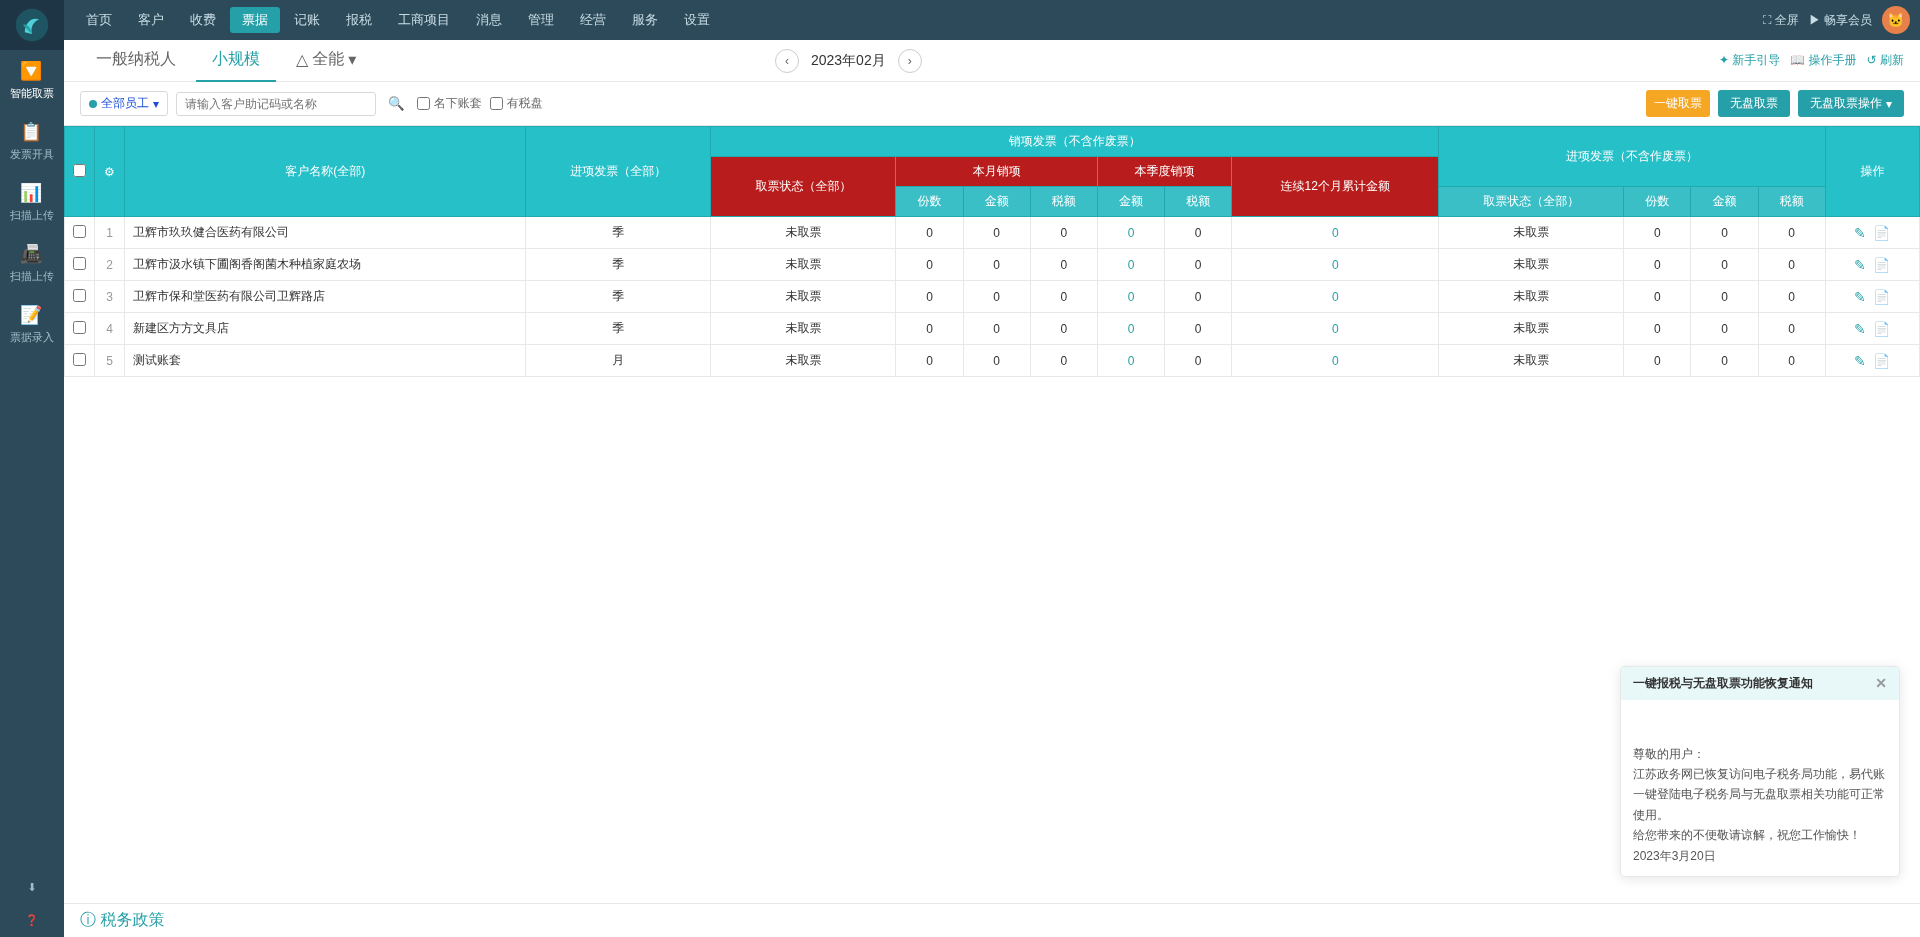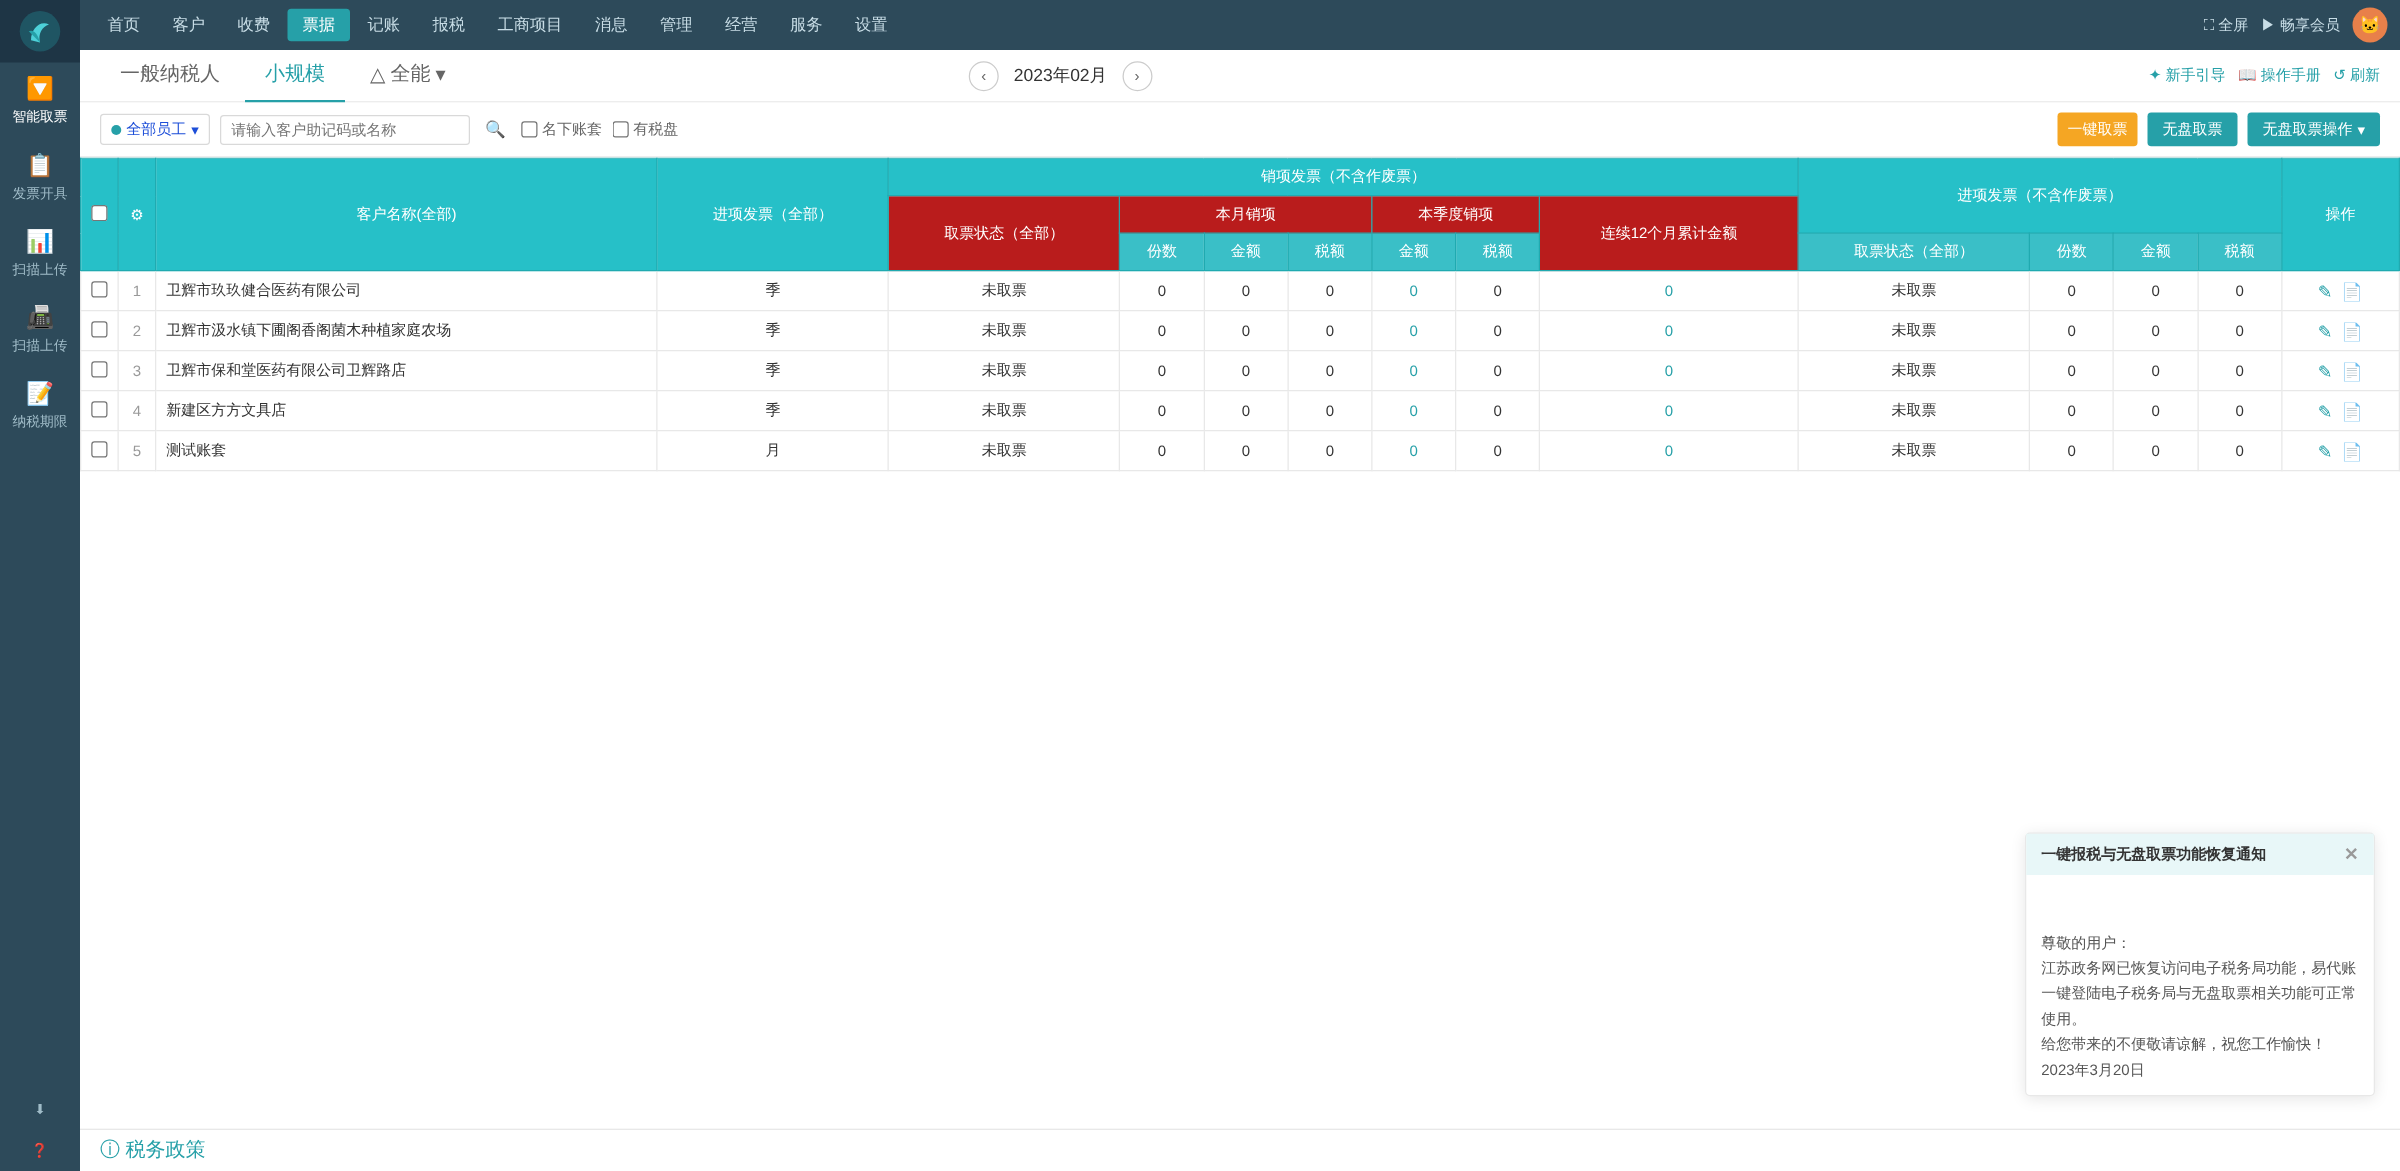--- a/index.html
+++ b/index.html
@@ -103,21 +103,21 @@
   <div class="sidebar-item">
     <span class="icon">📊</span>
     <span>扫描上传</span>
   </div>
   <div class="sidebar-item">
     <span class="icon">📠</span>
     <span>扫描上传</span>
   </div>
   <div class="sidebar-item">
     <span class="icon">📝</span>
-    <span>纳税期限</span>
+    <span>票据录入</span>
   </div>
 
   <div class="sidebar-bottom">
     <div class="sidebar-bottom-item">
       <span>⬇</span>
     </div>
     <div class="sidebar-bottom-item">
       <span>❓</span>
     </div>
   </div>

